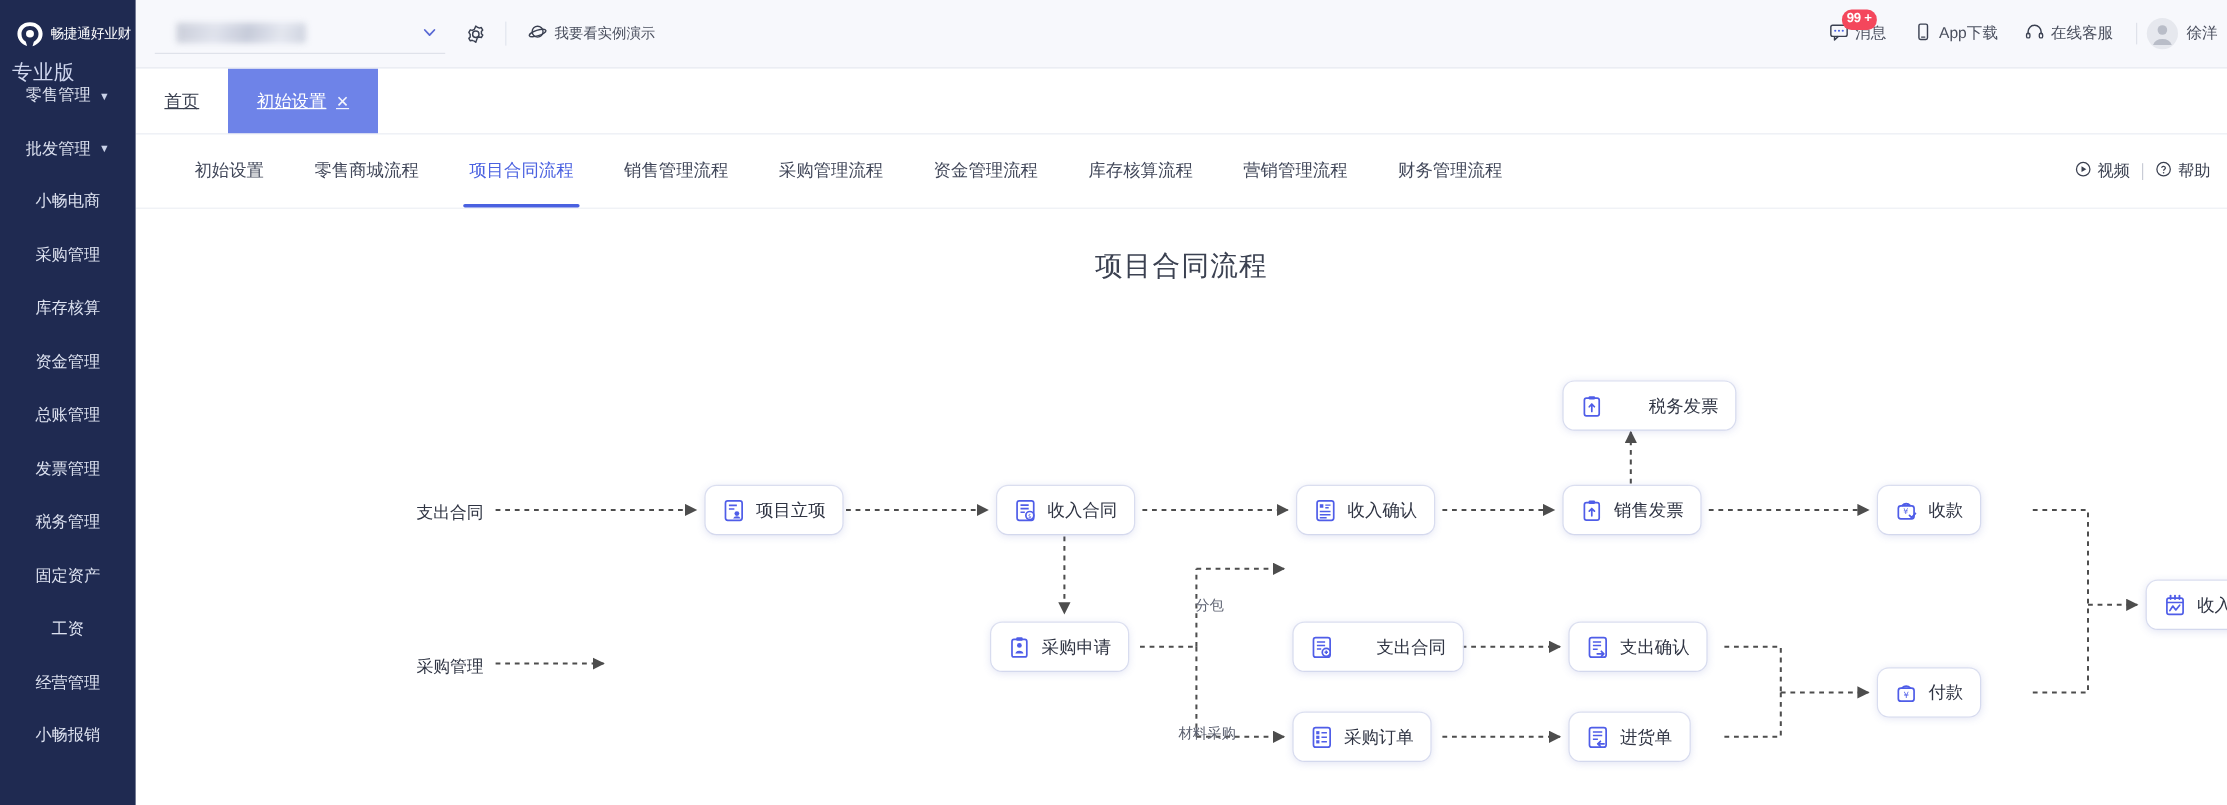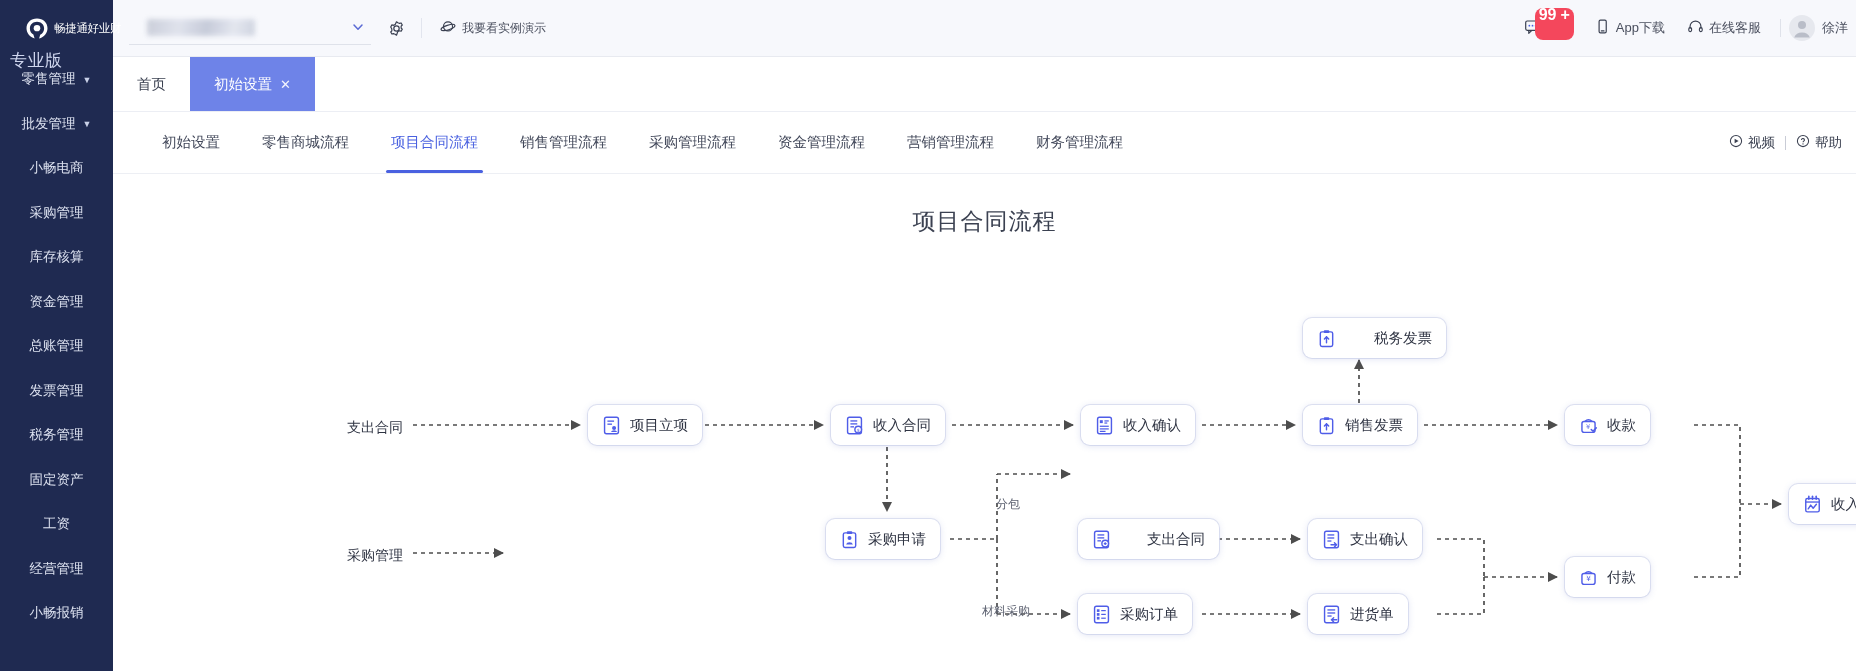--- a/index.html
+++ b/index.html
@@ -8,21 +8,21 @@
     font-family: "Liberation Sans", "DejaVu Sans", sans-serif;
     background: #fff; overflow: hidden;
   }
   #app { position: relative; width: 1856px; height: 671px; background: #f5f6fa; }
 
   
   #sidebar {
     position: absolute; left: 0; top: 0; width: 113px; height: 671px;
     background: #1f2a51; color: #e8ebf5; z-index: 30;
   }
-  #logo-area { height: 57px; display: flex; align-items: center; padding-left: 24px; position: relative; }
+  #logo-area { height: 57px; display: flex; align-items: center; padding-left: 12px; position: relative; }
   #logo-mark {
     width: 26px; height: 26px; flex: none; display: flex; align-items: center; justify-content: center;
   }
   #logo-text {
     font-size: 11.5px; color: #fff; margin-left: 4px; letter-spacing: -0.3px;
     white-space: nowrap; font-weight: 500;
   }
   #logo-sub {
     position: absolute; left: 10px; top: 33px; font-size: 17px; color: #cfd6ee;
     letter-spacing: 0.5px;
@@ -68,39 +68,39 @@
   #hdr-right {
     margin-left: auto; display: flex; align-items: center; gap: 0; padding-right: 8px;
   }
   .hdr-act {
     display: flex; align-items: center; gap: 5px; font-size: 13px;
     color: #4a4f5e; cursor: pointer; position: relative; padding: 0 11px;
     white-space: nowrap;
   }
   #msg-badge {
     position: absolute; left: 22px; top: -10px; background: #f4475c; color: #fff;
-    font-size: 16px; line-height: 14px; height: 32px; min-width: 26px; padding: 0 4px;
+    font-size: 11px; line-height: 14px; height: 17px; min-width: 26px; padding: 0 4px;
     border-radius: 8px; text-align: center; font-weight: bold; letter-spacing: -0.2px;
   }
   #hdr-sep { width: 1px; height: 18px; background: #dfe2ea; margin: 0 8px; }
   #avatar {
     width: 26px; height: 26px; border-radius: 50%; background: #e6e8ee;
     display: flex; align-items: center; justify-content: center; flex: none;
   }
   #user-name { font-size: 13px; color: #4a4f5e; margin-left: 7px; white-space: nowrap; }
 
   
   #tabs-row {
     position: absolute; left: 113px; top: 57px; right: 0; height: 55px;
     background: #fff; display: flex; align-items: stretch; z-index: 15;
     border-bottom: 1px solid #eceef4;
   }
   .btab {
     display: flex; align-items: center; justify-content: flex-end; gap: 8px;
-    padding: 0 24px; font-size: 14.5px; color: #3b4151; cursor: pointer;
+    padding: 0 24px; font-size: 14.5px; color: #3b4151; cursor: pointer; text-decoration: underline;
   }
   .btab.active { background: #6e83e8; color: #fff; }
   .btab-close { font-size: 13px; opacity: .92; line-height: 1; }
 
   
   #subnav {
     position: absolute; left: 113px; top: 112px; right: 0; height: 62px;
     background: #fff; display: flex; align-items: center;
     border-bottom: 1px solid #edeff4; z-index: 10;
   }
@@ -304,20 +304,23 @@
         <div class="snav">
           <span>销售管理流程</span>
         </div>
         <div class="snav">
           <span>采购管理流程</span>
         </div>
         <div class="snav">
           <span>资金管理流程</span>
         </div>
         <div class="snav">
+          <span>库存核算流程</span>
+        </div>
+        <div class="snav">
           <span>营销管理流程</span>
         </div>
         <div class="snav">
           <span>财务管理流程</span>
         </div>
       </div>
     <div id="subnav-right">
       <div class="snr-item">
         <span>
           <svg viewBox="0 0 16 16" width="14" height="14">

